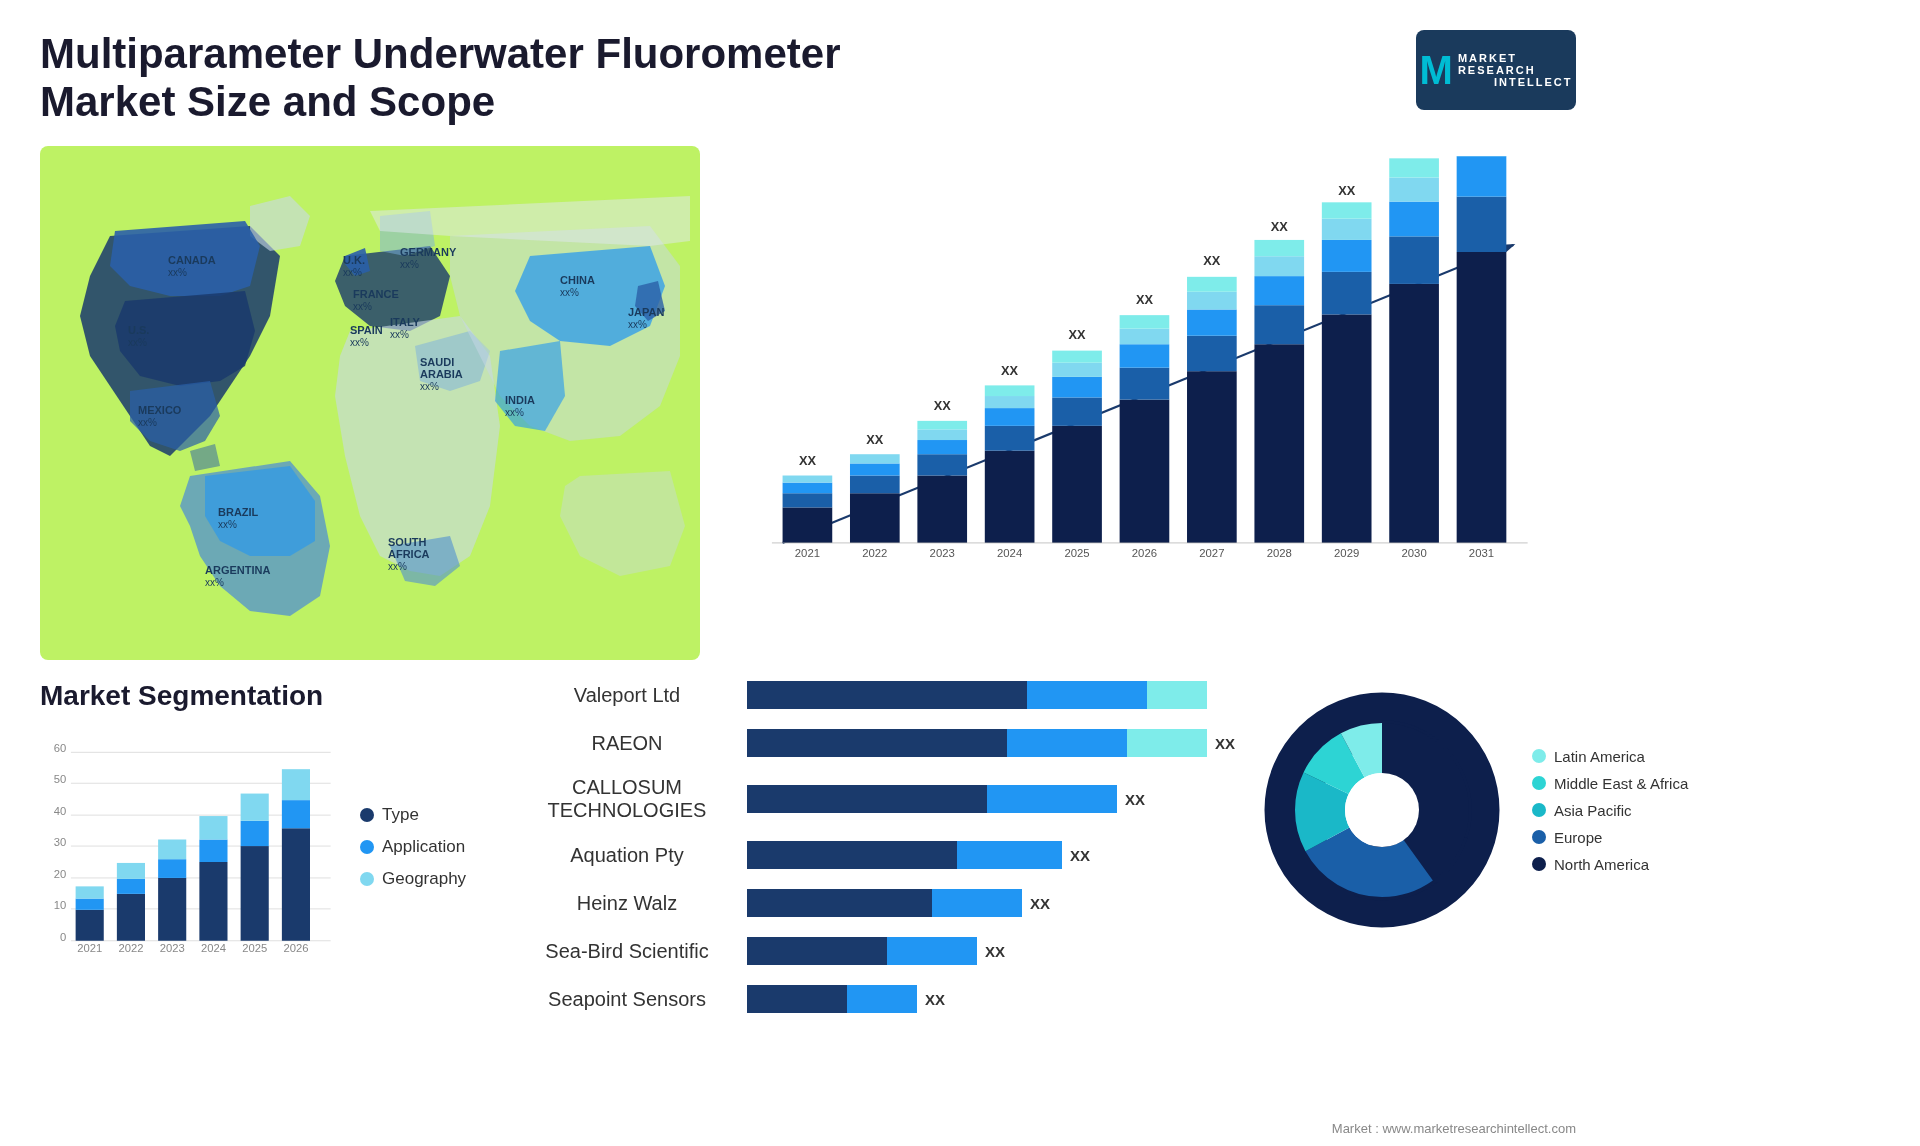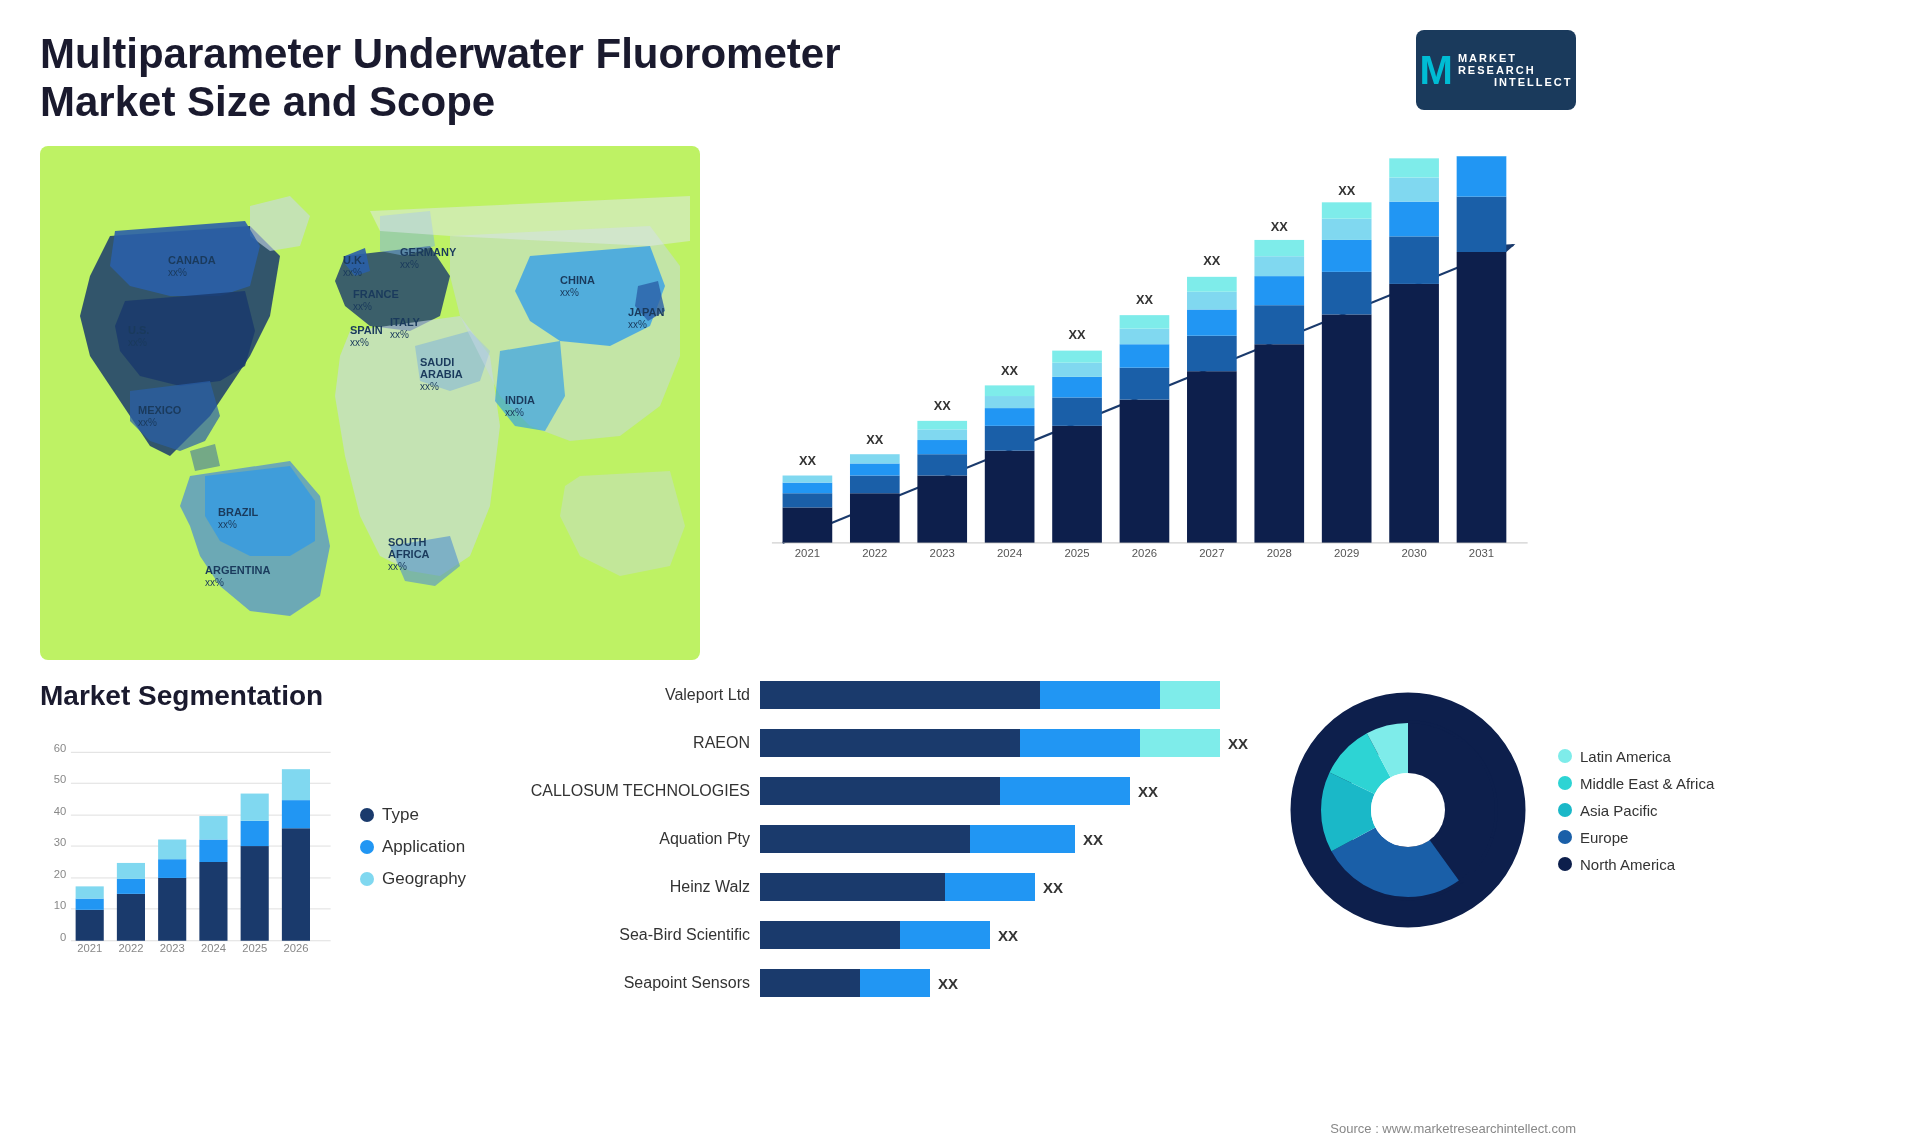--- a/index.html
+++ b/index.html
@@ -71,21 +71,21 @@
       position: relative;
       padding: 10px 20px;
     }
 
     
     .bottom-grid {
       grid-column: 1 / -1;
       grid-row: 2;
       display: grid;
       grid-template-columns: 460px 1fr 520px;
-      gap: 30px;
+      gap: 17px;
       margin-top: 10px;
     }
 
     
     .segmentation-section {
       position: relative;
     }
     .section-title {
       font-size: 28px;
       font-weight: 700;
@@ -105,23 +105,23 @@
       margin-bottom: 15px;
     }
     .player-row {
       display: flex;
       align-items: center;
       margin-bottom: 10px;
       gap: 10px;
     }
     .player-name {
       width: 220px;
-      font-size: 16px;
+      font-size: 20px;
       color: #333;
-      text-align: right;
+      text-align: center;
       flex-shrink: 0;
     }
     .player-bar-container {
       flex: 1;
       height: 30px;
       position: relative;
       display: flex;
       align-items: center;
     }
     .player-bar {
@@ -597,14 +597,14 @@
           </div>
           <div class="legend-item">
             <div class="legend-dot" style="background:#0d1f4c;"></div>
             <span>North America</span>
           </div>
         </div>
       </div>
     </div>
   </div>
 
-  <div class="source-text">Source : www.marketresearchintellect.com</div>
+  <div class="source-text">Market : www.marketresearchintellect.com</div>
 </div>
 
 </body></html>

